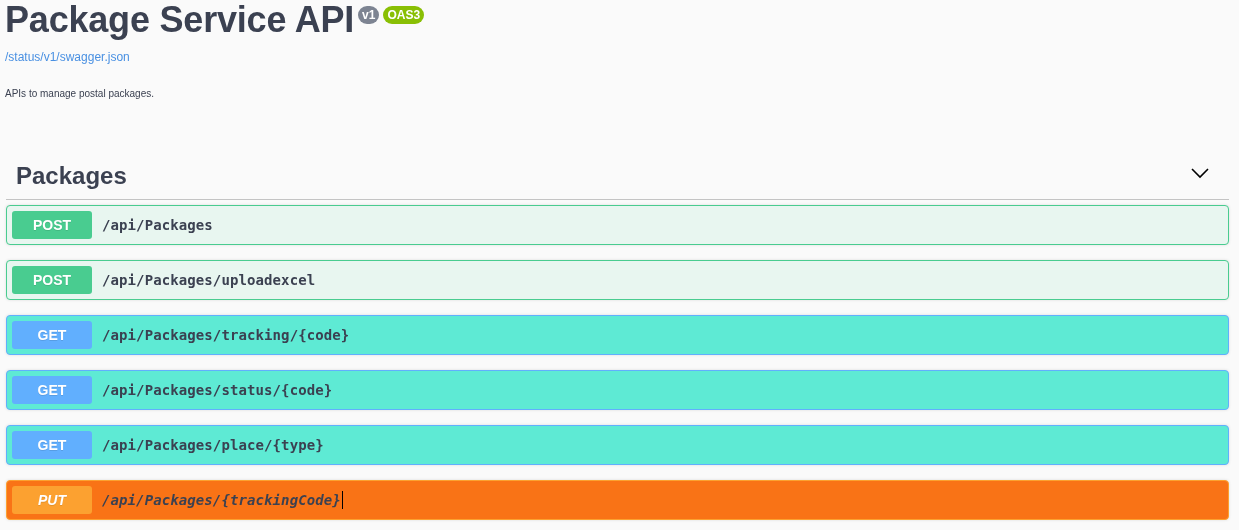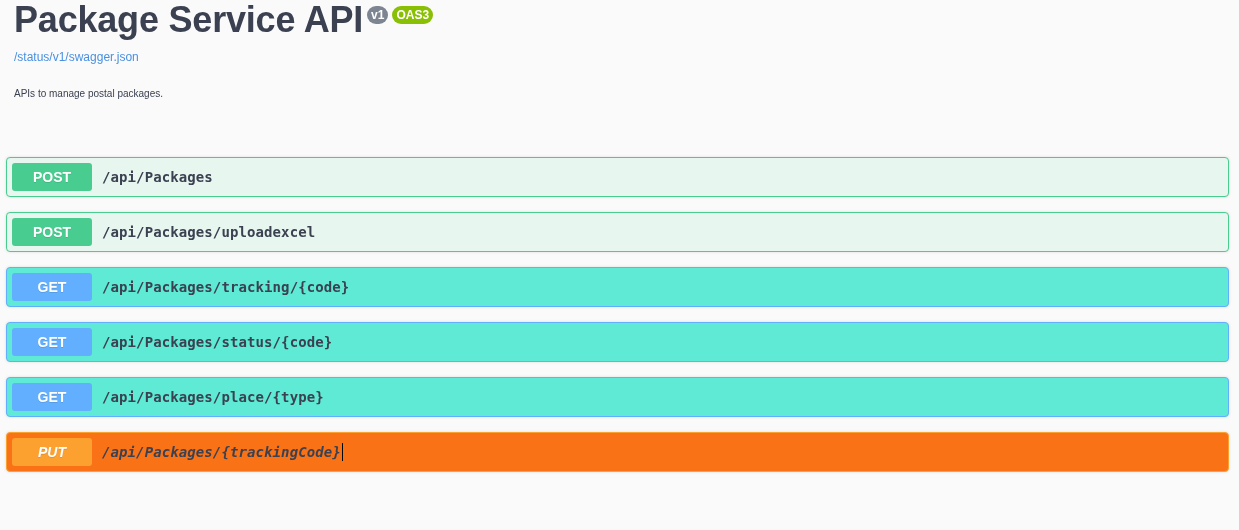--- a/index.html
+++ b/index.html
@@ -2,21 +2,21 @@
 <html><head>
   <meta charset="utf-8">
   <style>
     * { box-sizing: border-box; margin: 0; padding: 0; }
     html, body {
       width: 1239px; height: 530px; overflow: hidden;
       background: #fafafa;
       font-family: "Liberation Sans", sans-serif;
       color: #3b4151;
     }
-    .info { position: relative; padding-left: 14px; }
+    .info { position: relative; padding-left: 5px; }
     .title-row { display: flex; align-items: flex-start; height: 44px; }
     .title {
       font-size: 36px; font-weight: bold; color: #3b4151;
       line-height: 44px; margin-top: -2px; letter-spacing: -0.2px;
     }
     .badge {
       display: inline-block; color: #fff; font-weight: bold;
       font-size: 12px; border-radius: 57px; padding: 2px 4px;
       line-height: 14px; margin-top: 6px;
     }
@@ -79,20 +79,26 @@
   <div class="title-row">
     <h2 class="title">Package Service API</h2>
     <span class="badge badge-version">v1</span>
     <span class="badge badge-oas">OAS3</span>
   </div>
   <a class="spec-link" href="#">/status/v1/swagger.json</a>
   <p class="description">APIs to manage postal packages.</p>
 </div>
 
 <div class="tag-section">
+  <div class="tag-header">
+    <h3 class="tag-title">Packages</h3>
+    <svg class="chevron" viewBox="0 0 18 12">
+      <polyline points="1,2 9,10 17,2" fill="none" stroke="#000" stroke-width="1.6"></polyline>
+    </svg>
+  </div>
 
   <div class="ops">
     <div class="op post">
       <span class="method">POST</span>
       <span class="path">/api/Packages</span>
     </div>
     <div class="op post">
       <span class="method">POST</span>
       <span class="path">/api/Packages/uploadexcel</span>
     </div>

